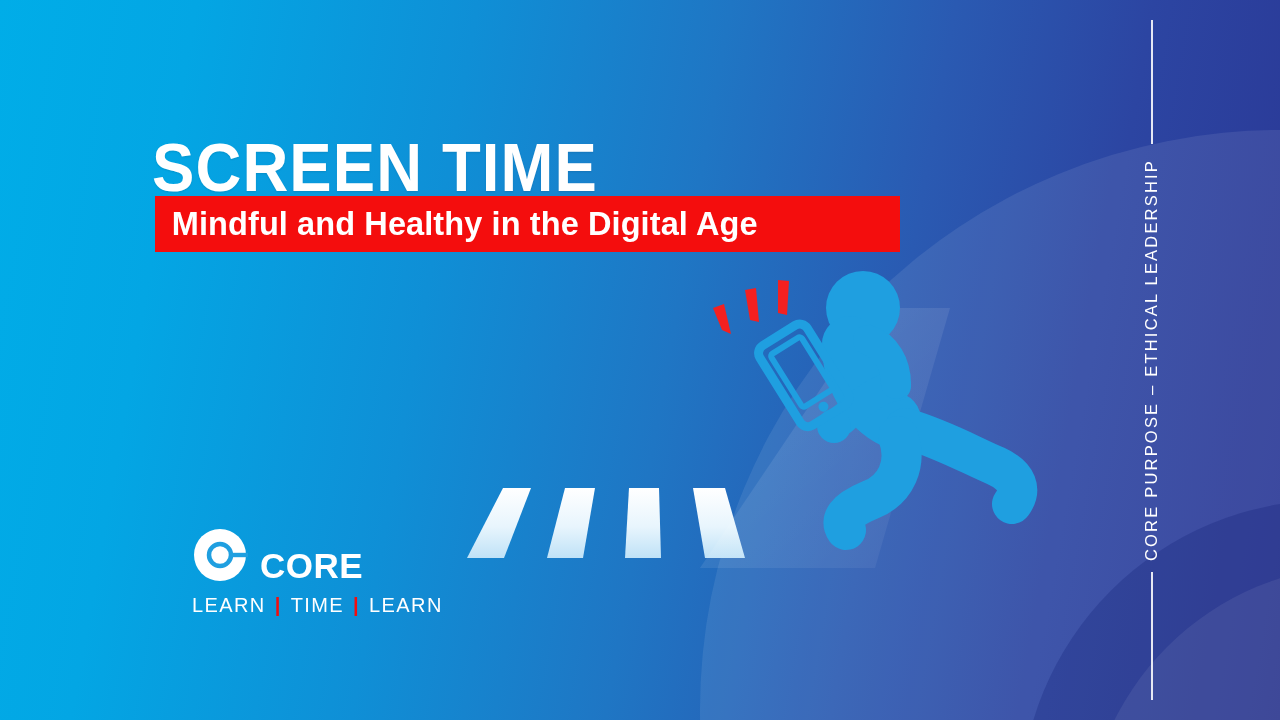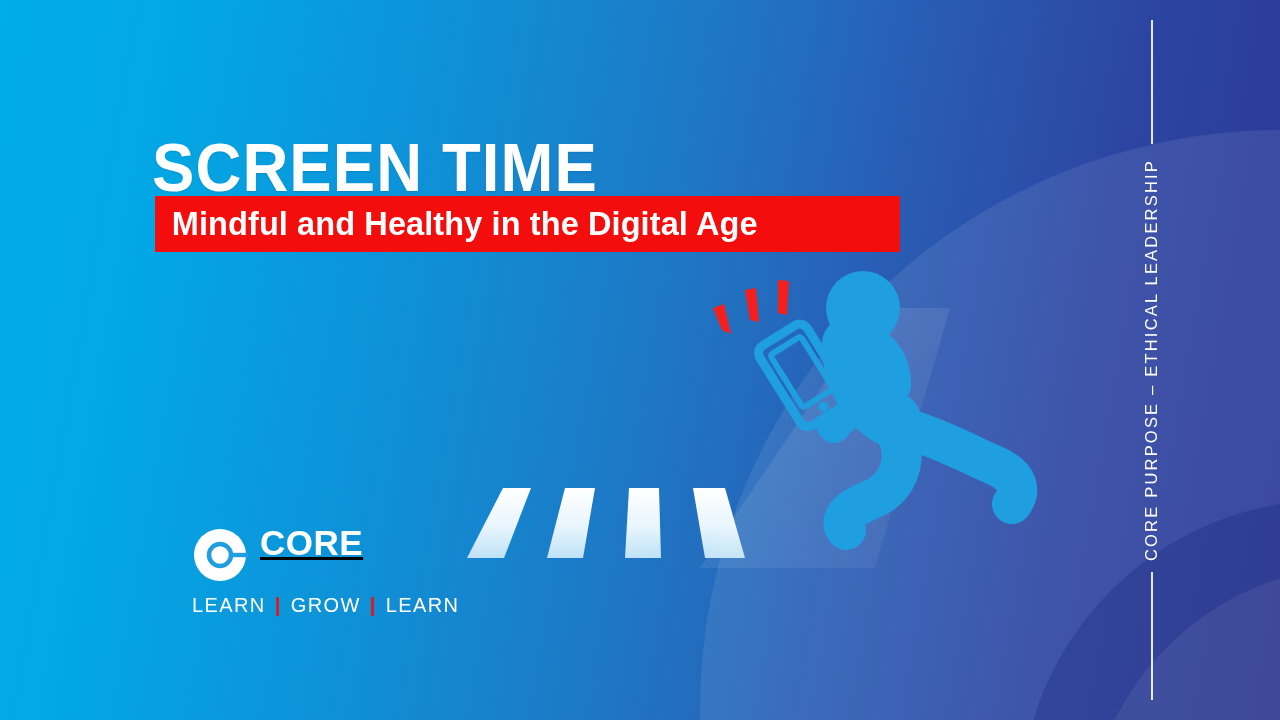--- a/index.html
+++ b/index.html
@@ -123,22 +123,21 @@
   
   .logo {
     position: absolute;
     left: 192px;
     top: 527px;
     width: 250px;
     height: 100px;
   }
   .logo-top {
     display: flex;
-    align-items: flex-start;
-    text-decoration: underline;
+    align-items: flex-end;
   }
   .logo-mark { flex: 0 0 auto; }
   .logo-words {
     margin-left: 12px;
     color: #ffffff;
     font-weight: bold;
     font-size: 35px;
     line-height: 0.93;
     letter-spacing: 0.5px;
   }
@@ -258,21 +257,21 @@
         <circle cx="28" cy="28" r="11" fill="none" stroke="#1f9fe0" stroke-width="4.5"></circle>
         <rect x="38" y="25.8" width="18" height="4.4" fill="#1f9fe0"></rect>
       </svg>
       <div class="logo-words">
         <div>CORE</div>
       </div>
     </div>
     <div class="logo-tagline">
       <span>LEARN</span>
       <span class="sep">|</span>
-      <span>GROW</span>
+      <span>TIME</span>
       <span class="sep">|</span>
       <span>LEARN</span>
     </div>
   </div>
 
   <div class="rail-line" id="rail-line-top"></div>
   <div class="rail-text">CORE PURPOSE – ETHICAL LEADERSHIP</div>
   <div class="rail-line" id="rail-line-bottom"></div>
 
 </div>

